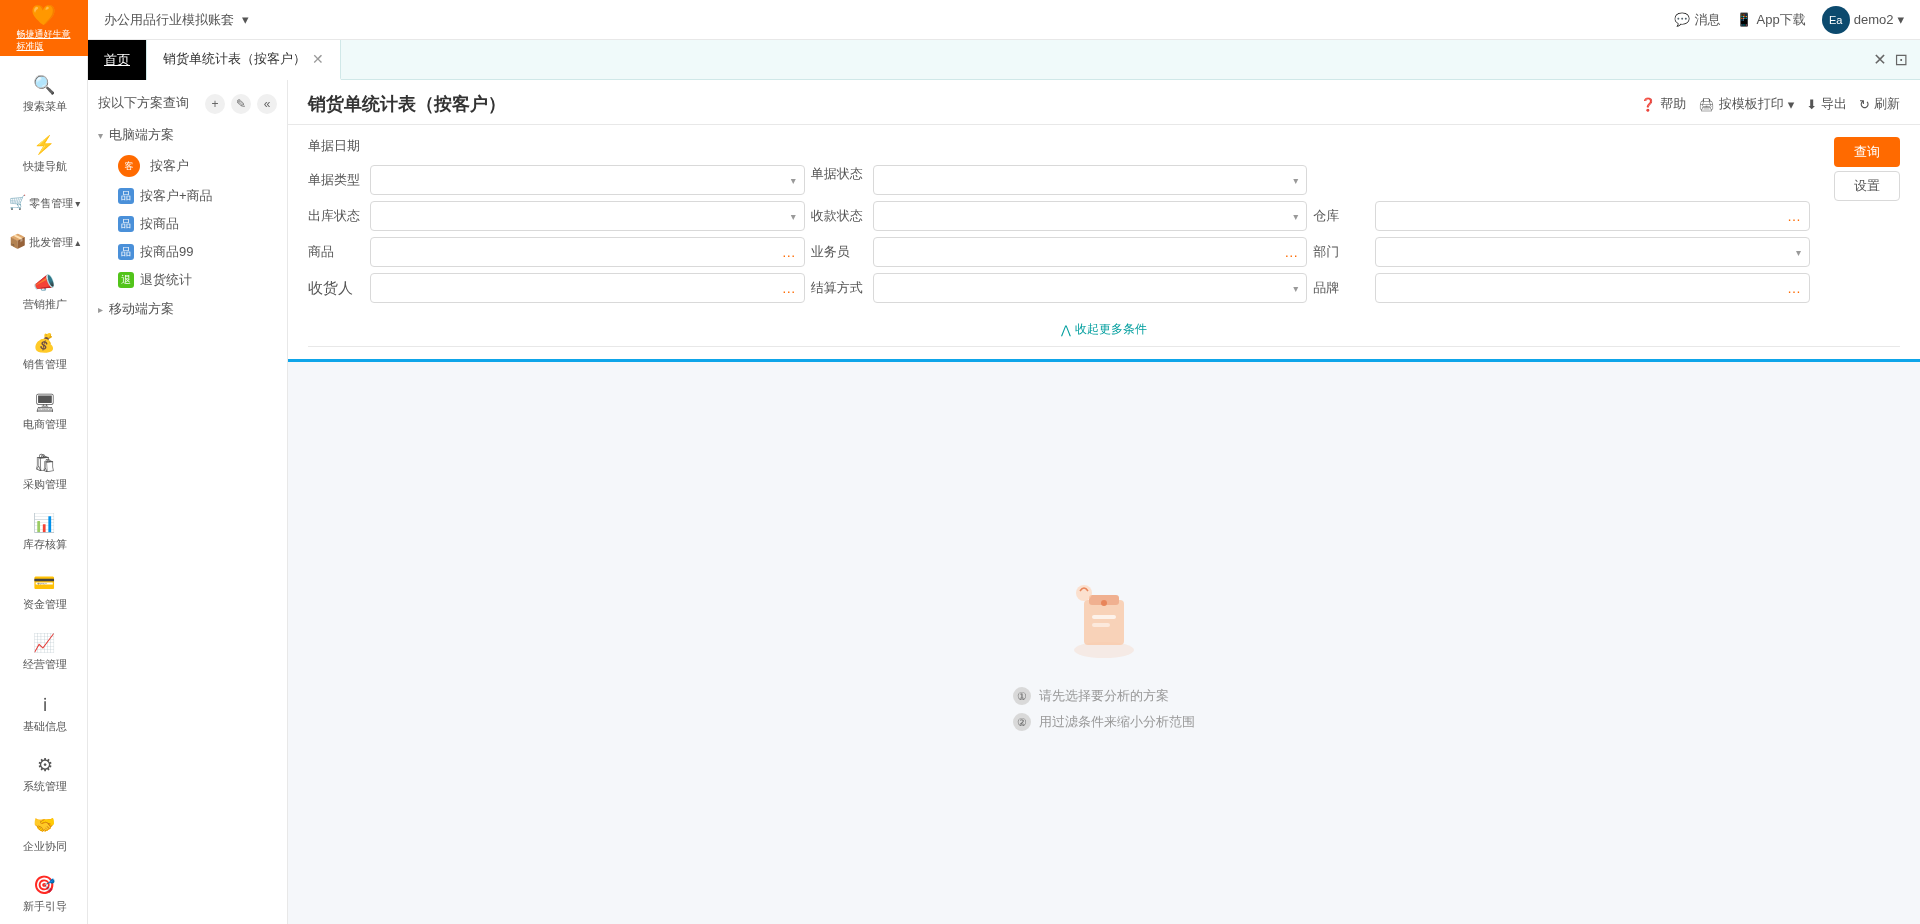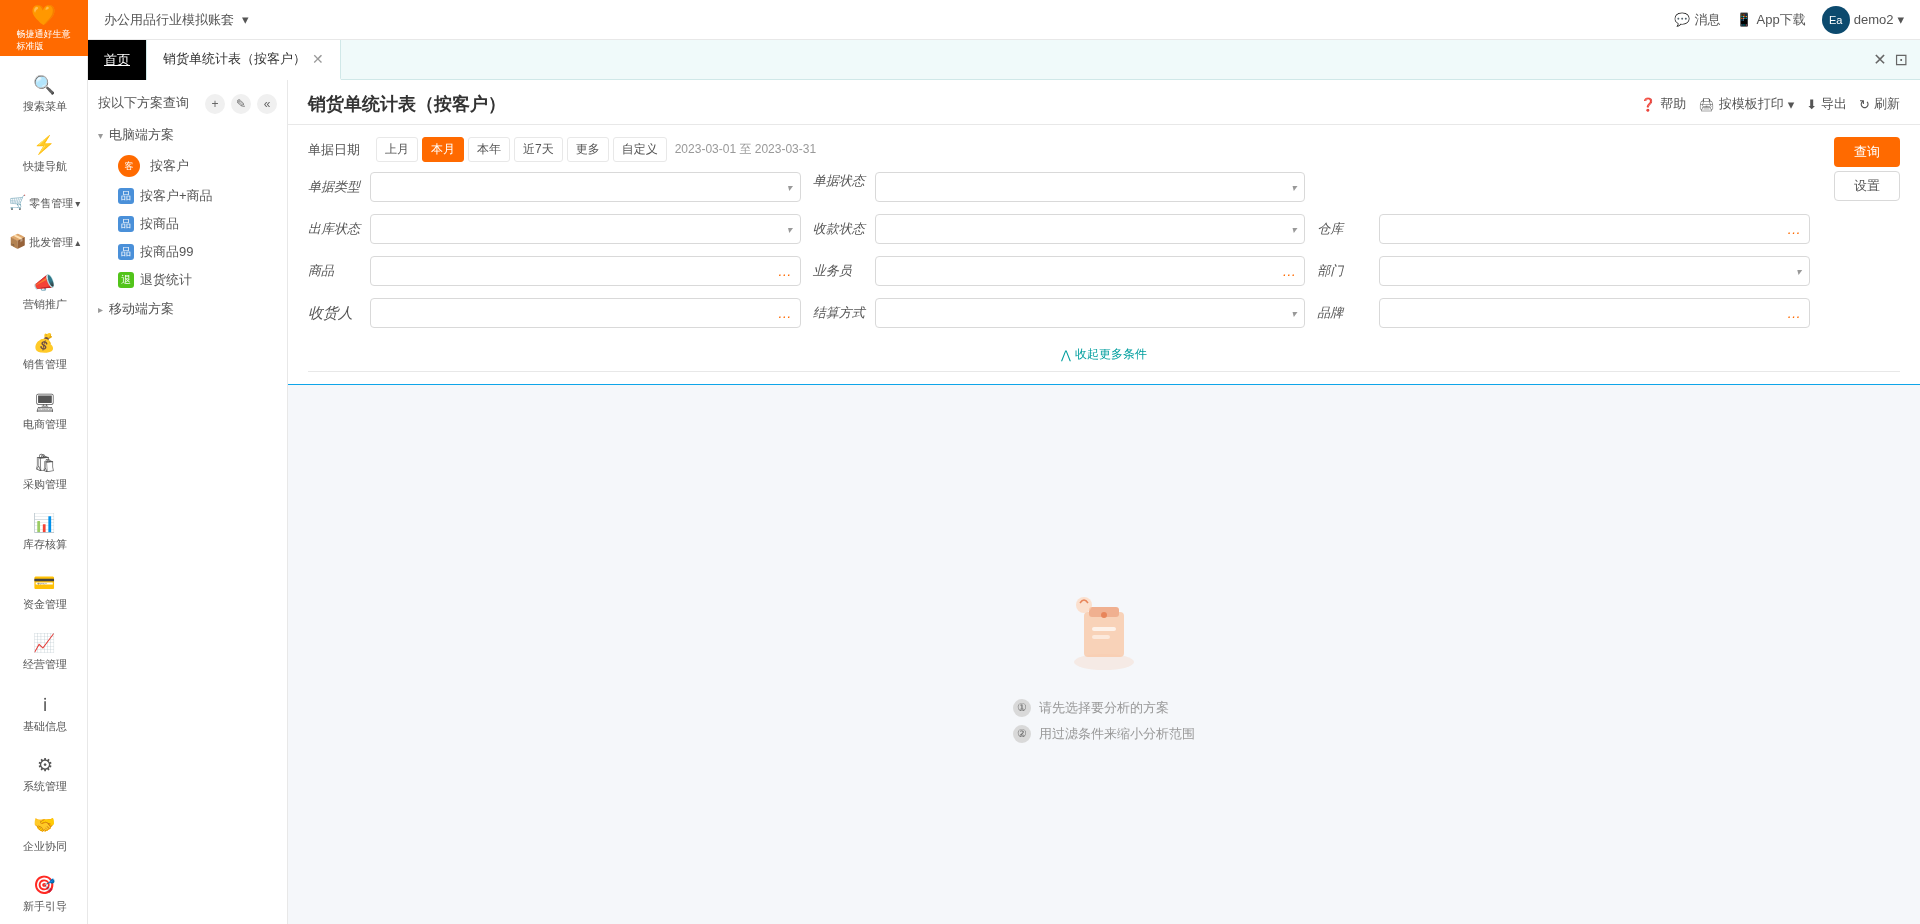--- a/index.html
+++ b/index.html
@@ -2,21 +2,21 @@
 <html><head>
   <meta charset="utf-8">
   <style>
     * { margin: 0; padding: 0; box-sizing: border-box; }
     body { font-family: 'Microsoft YaHei', sans-serif; font-size: 13px; background: #f5f5f5; color: #333; display: flex; height: 924px; overflow: hidden; }
 
     
     .sidebar { width: 88px; background: #fff; border-right: 1px solid #e8e8e8; display: flex; flex-direction: column; align-items: center; padding-top: 0; flex-shrink: 0; }
     .logo { width: 88px; height: 56px; background: #ff6a00; display: flex; flex-direction: column; align-items: center; justify-content: center; color: #fff; font-size: 11px; }
     .logo-icon { font-size: 20px; margin-bottom: 2px; }
-    .logo-text { font-size: 10px; }
+    .logo-text { font-size: 10px; text-decoration: underline; }
     .sidebar-menu { width: 100%; display: flex; flex-direction: column; align-items: center; padding: 8px 0; flex: 1; overflow-y: auto; }
     .sidebar-item { width: 100%; padding: 10px 4px; display: flex; flex-direction: column; align-items: center; cursor: pointer; color: #555; font-size: 12px; border-left: 3px solid transparent; }
     .sidebar-item .s-icon { font-size: 18px; margin-bottom: 3px; }
     .sidebar-item .s-label { font-size: 11px; text-align: center; }
 
     
     .main { flex: 1; display: flex; flex-direction: column; overflow: hidden; }
 
     
     .topbar { height: 40px; background: #fff; border-bottom: 1px solid #e8e8e8; display: flex; align-items: center; justify-content: space-between; padding: 0 16px; flex-shrink: 0; }
@@ -51,21 +51,21 @@
     
     .right-panel { flex: 1; display: flex; flex-direction: column; overflow: hidden; background: #f5f7fa; }
 
     
     .page-header { background: #fff; padding: 12px 20px 8px; border-bottom: 1px solid #e8e8e8; display: flex; align-items: center; justify-content: space-between; flex-shrink: 0; }
     .page-title { font-size: 18px; font-weight: 600; color: #333; }
     .page-actions { display: flex; align-items: center; gap: 12px; font-size: 13px; color: #555; }
     .page-action-item { display: flex; align-items: center; gap: 4px; cursor: pointer; }
 
     
-    .filter-area { background: #fff; padding: 12px 20px; border-bottom: 1px solid #0ea5e9; flex-shrink: 0; }
+    .filter-area { background: #fff; padding: 12px 20px; border-bottom: 3px solid #0ea5e9; flex-shrink: 0; }
     .date-filter { display: flex; align-items: center; gap: 4px; }
     .date-btn { padding: 3px 8px; border: 1px solid #e8e8e8; border-radius: 3px; cursor: pointer; font-size: 12px; color: #555; background: #fff; }
     .date-btn.active { background: #ff6a00; color: #fff; border-color: #ff6a00; }
     .date-range { font-size: 12px; color: #999; margin-left: 4px; }
     .chevron { font-size: 10px; color: #999; }
 
     
     .action-buttons { display: flex; flex-direction: column; gap: 4px; flex-shrink: 0; padding-left: 12px; }
     .btn-query { background: #ff6a00; color: #fff; border: none; border-radius: 4px; padding: 6px 20px; font-size: 13px; cursor: pointer; }
     .btn-settings { background: #fff; color: #555; border: 1px solid #d9d9d9; border-radius: 4px; padding: 5px 16px; font-size: 13px; cursor: pointer; }
@@ -274,32 +274,23 @@
         </div>
       </div>
 
       <div class="filter-area">
 
         <div style="display:flex;align-items:flex-start;gap:12px;margin-bottom:10px;">
           <div style="flex:1;">
 
             <div style="display:flex;align-items:center;gap:8px;margin-bottom:10px;">
               <span style="min-width:60px;color:#555;font-size:13px;">单据日期</span>
-              <div class="date-filter">
-                <button class="date-btn">上月</button>
-                <button class="date-btn active">本月</button>
-                <button class="date-btn">本年</button>
-                <button class="date-btn">近7天</button>
-                <button class="date-btn">更多</button>
-                <button class="date-btn">自定义</button>
-                <span class="date-range">2023-03-01 至 2023-03-31</span>
-              </div>
             </div>
 
-            <div style="display:grid;grid-template-columns:repeat(3,1fr);gap:12px;font-style:italic;">
+            <div style="display:grid;grid-template-columns:repeat(3,1fr);gap:6px;">
 
               <div style="display:flex;align-items:center;gap:6px;">
                 <span style="min-width:56px;color:#555;font-size:13px;">单据类型</span>
                 <div class="filter-item-input" style="flex:1;">
                   <span></span>
                   <span class="chevron">▾</span>
                 </div>
               </div>
 
               <div style="display:flex;align-items:flex-start;gap:6px;">

